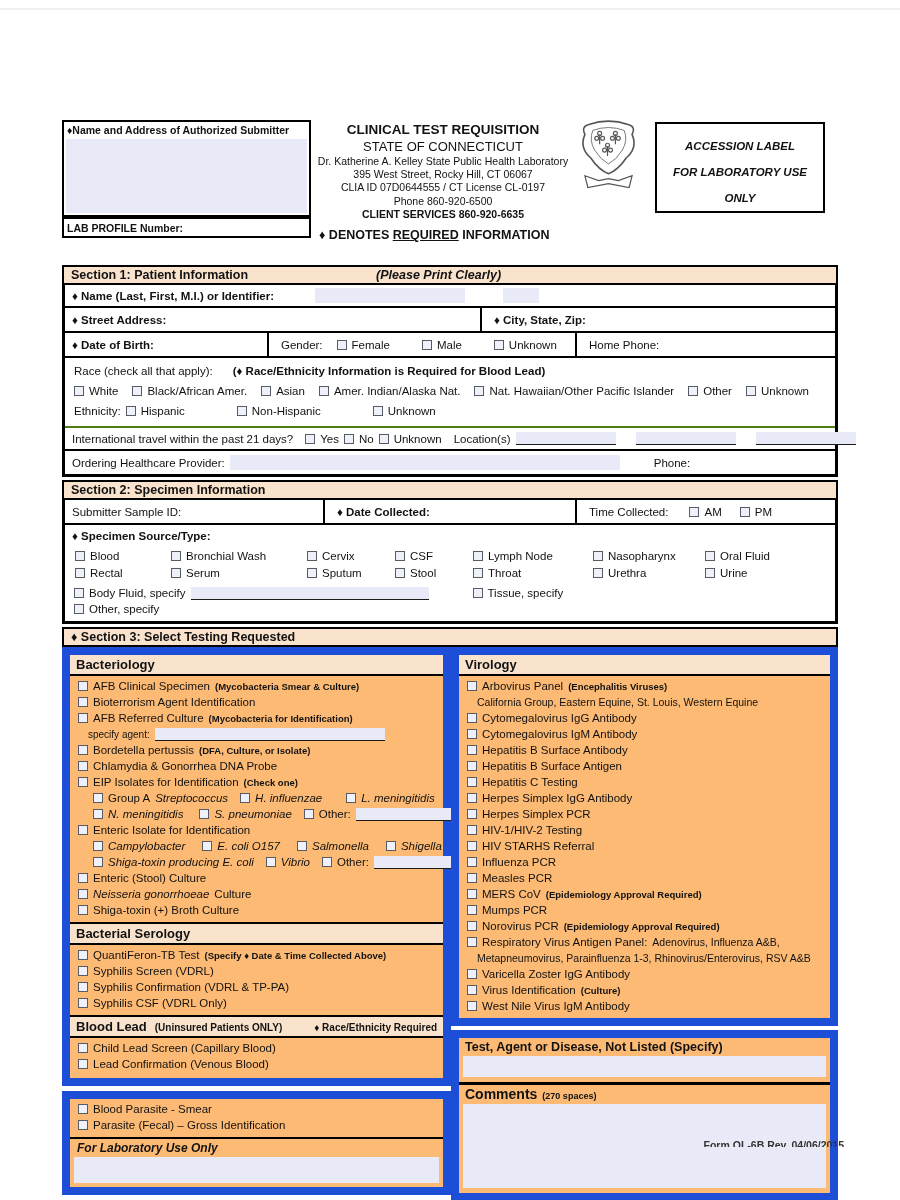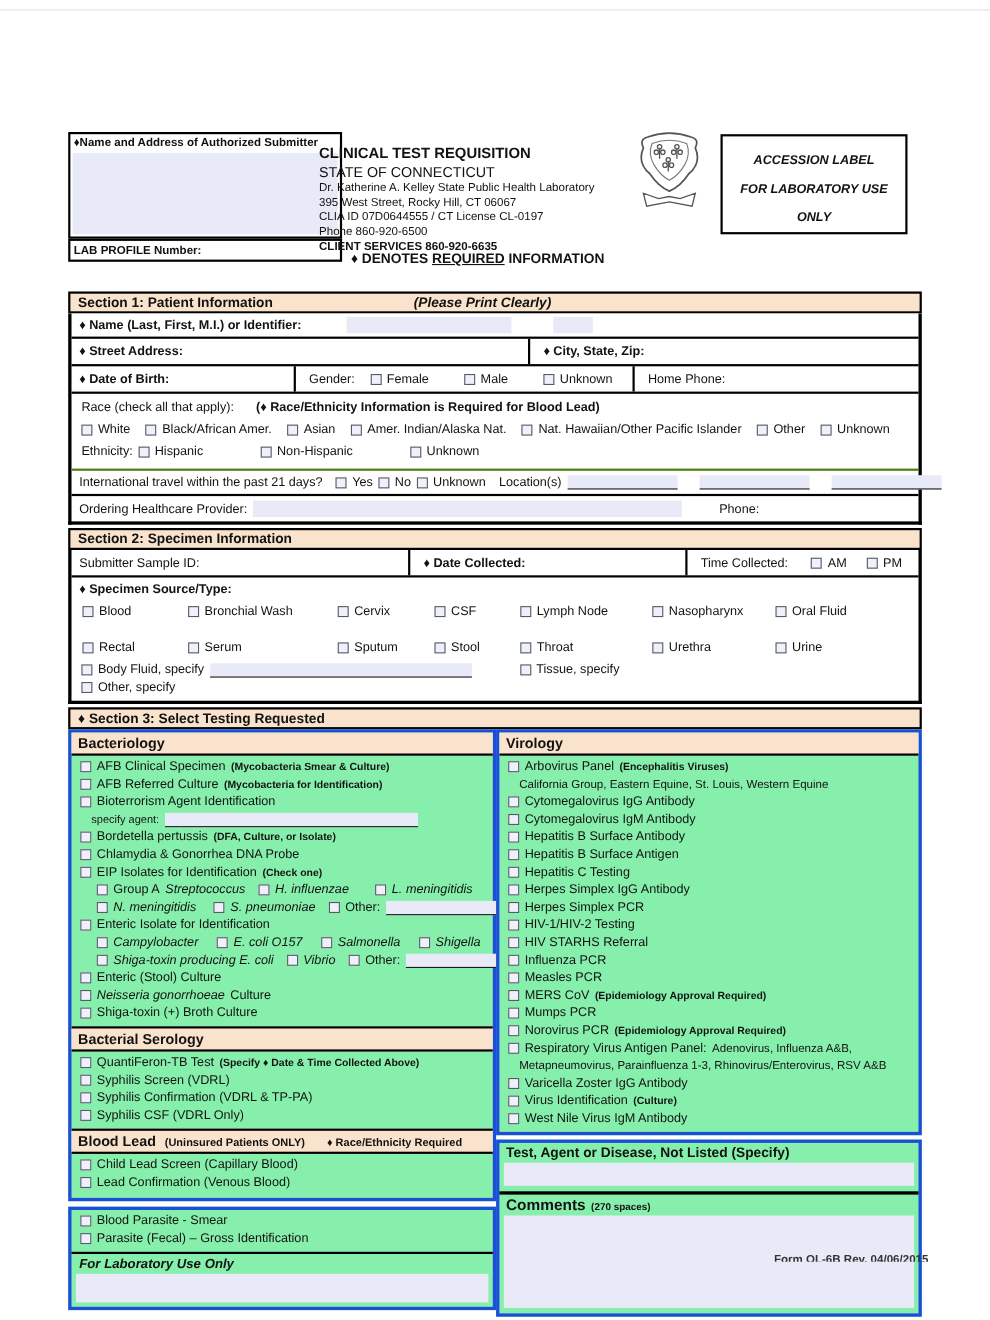--- a/index.html
+++ b/index.html
@@ -10,21 +10,21 @@
   .form{position:absolute;left:62px;top:116px;width:776px}
 
   
   .hdr{position:relative;height:149px}
   .subbox{position:absolute;left:0;top:4px;width:249px;height:97px;border:2.5px solid #000;
           display:flex;flex-direction:column;background:#fff}
   .subbox .cap{font-size:10.5px;font-weight:700;padding:2px 3px;white-space:nowrap}
   .subbox .fill{flex:1;background:#E9EAF7;margin:1px 2px 2px}
   .labrow{position:absolute;left:0;top:101px;width:249px;height:21px;border:2.5px solid #000;
           display:flex;align-items:center;font-size:10.5px;font-weight:700;padding:0 3px;gap:4px}
-  .titleblk{position:absolute;left:228px;top:16px;width:306px;text-align:left;line-height:1.25}
+  .titleblk{position:absolute;left:228px;top:6px;width:306px;text-align:center;line-height:1.25}
   .t1{font-size:13.5px;font-weight:700}
   .t2{font-size:13px}
   .t3{font-size:10.5px}
   .t4{font-size:10.5px;font-weight:700}
   .seal{position:absolute;left:517px;top:2px;width:59px;height:78px}
   .accbox{position:absolute;left:593px;top:6px;width:170px;height:91px;border:2.5px solid #000;
           text-align:center;font-style:italic;font-weight:700;font-size:11.5px;padding-top:10px;line-height:2.25}
   .denotes{position:absolute;left:257px;top:112px;font-size:12.5px;font-weight:700}
   .denotes u{text-decoration:underline}
 
@@ -46,42 +46,42 @@
   .secbar .pc{font-style:italic;margin-left:128px}
   .bigbox{border:3px solid #000;border-top:none;background:#fff}
 
   .frow{display:flex;align-items:center;border-bottom:2px solid #000;min-height:23px;
         font-size:11.5px;padding:0 7px;column-gap:5px}
   .frow.np{padding:0}
   .frow.last{border-bottom:none}
   .cell{display:flex;align-items:center;column-gap:5px;padding:0 7px;border-right:2px solid #000;
         align-self:stretch;min-height:23px}
   .cell.last{border-right:none}
-  .w417{width:417px}.w204{width:204px}.w303{width:303px}.w260{width:308px}.w247{width:247px}
+  .w417{width:417px}.w204{width:204px}.w303{width:303px}.w260{width:260px}.w247{width:247px}
   .stack{border-bottom:2px solid #4d7c0f;padding:3px 7px 5px}
   .stack .li{min-height:20px}
   .li{display:flex;align-items:center;column-gap:5px;font-size:11.5px;min-height:16px;padding:0 2px}
 
   .specblock{padding:2px 7px 4px}
   .spechead{font-size:11.5px;font-weight:700;min-height:18px;display:flex;align-items:center}
   .srcgrid{display:grid;grid-template-columns:96px 136px 88px 78px 120px 112px auto;
-           row-gap:16px;margin:2px 0 4px;padding-left:3px}
+           row-gap:0;margin:2px 0 4px;padding-left:3px}
   .gcell{display:flex;align-items:center;gap:5px;font-size:11.5px;min-height:17px}
 
   
   .cols{display:flex;align-items:flex-start}
   .colL{width:389px;flex:none}
   .colR{flex:1 1 auto}
-  .tbox{border:3px solid #1d4ed8;background:#86efac;margin-bottom:5px}
+  .tbox{border:8px solid #1d4ed8;background:#fdba74;margin-bottom:5px}
   .colR .tbox{margin-bottom:4px}
   .tbar{background:#FAE3CC;border-bottom:2px solid #000;font-weight:700;font-size:13px;
         padding:2px 6px;display:flex;align-items:baseline;column-gap:8px}
   .tbar.mid{border-top:2px solid #000}
   .s10{font-size:10px;font-weight:700}
-  .ml14{margin-left:12px}
+  .ml14{margin-left:24px}
   .tlist{padding:2px 2px 4px 6px}
   .tlist .li{min-height:16px}
   .li.ind1{padding-left:12px}
   .li.ind2{padding-left:17px}
   .pb4{padding-bottom:6px}
 
   .labuse{border-top:2px solid #000;font-weight:700;font-style:italic;font-size:12px;padding:2px 7px}
   .labshade{height:26px;margin:0 4px 4px;background:#E9EAF7}
   .nlhdr{font-weight:700;font-size:12.5px;padding:2px 6px}
   .nlshade{height:21px;margin:0 4px 5px;background:#E9EAF7}
@@ -378,26 +378,26 @@
             <span>Bacteriology</span>
           </div>
           <div class="tlist">
               <div class="li">
                 <span class="cb"></span>
                 <span>AFB Clinical Specimen</span>
                 <span class="sb">(Mycobacteria Smear &amp; Culture)</span>
               </div>
               <div class="li">
                 <span class="cb"></span>
+                <span>Bioterrorism Agent Identification</span>
+              </div>
+              <div class="li">
+                <span class="cb"></span>
                 <span>AFB Referred Culture</span>
                 <span class="sb">(Mycobacteria for Identification)</span>
-              </div>
-              <div class="li">
-                <span class="cb"></span>
-                <span>Bioterrorism Agent Identification</span>
               </div>
               <div class="li ind1">
                 <span class="sm">specify agent:</span>
                 <span class="blank" style="width: 230px;"></span>
               </div>
               <div class="li">
                 <span class="cb"></span>
                 <span>Bordetella pertussis</span>
                 <span class="sb">(DFA, Culture, or Isolate)</span>
               </div>

